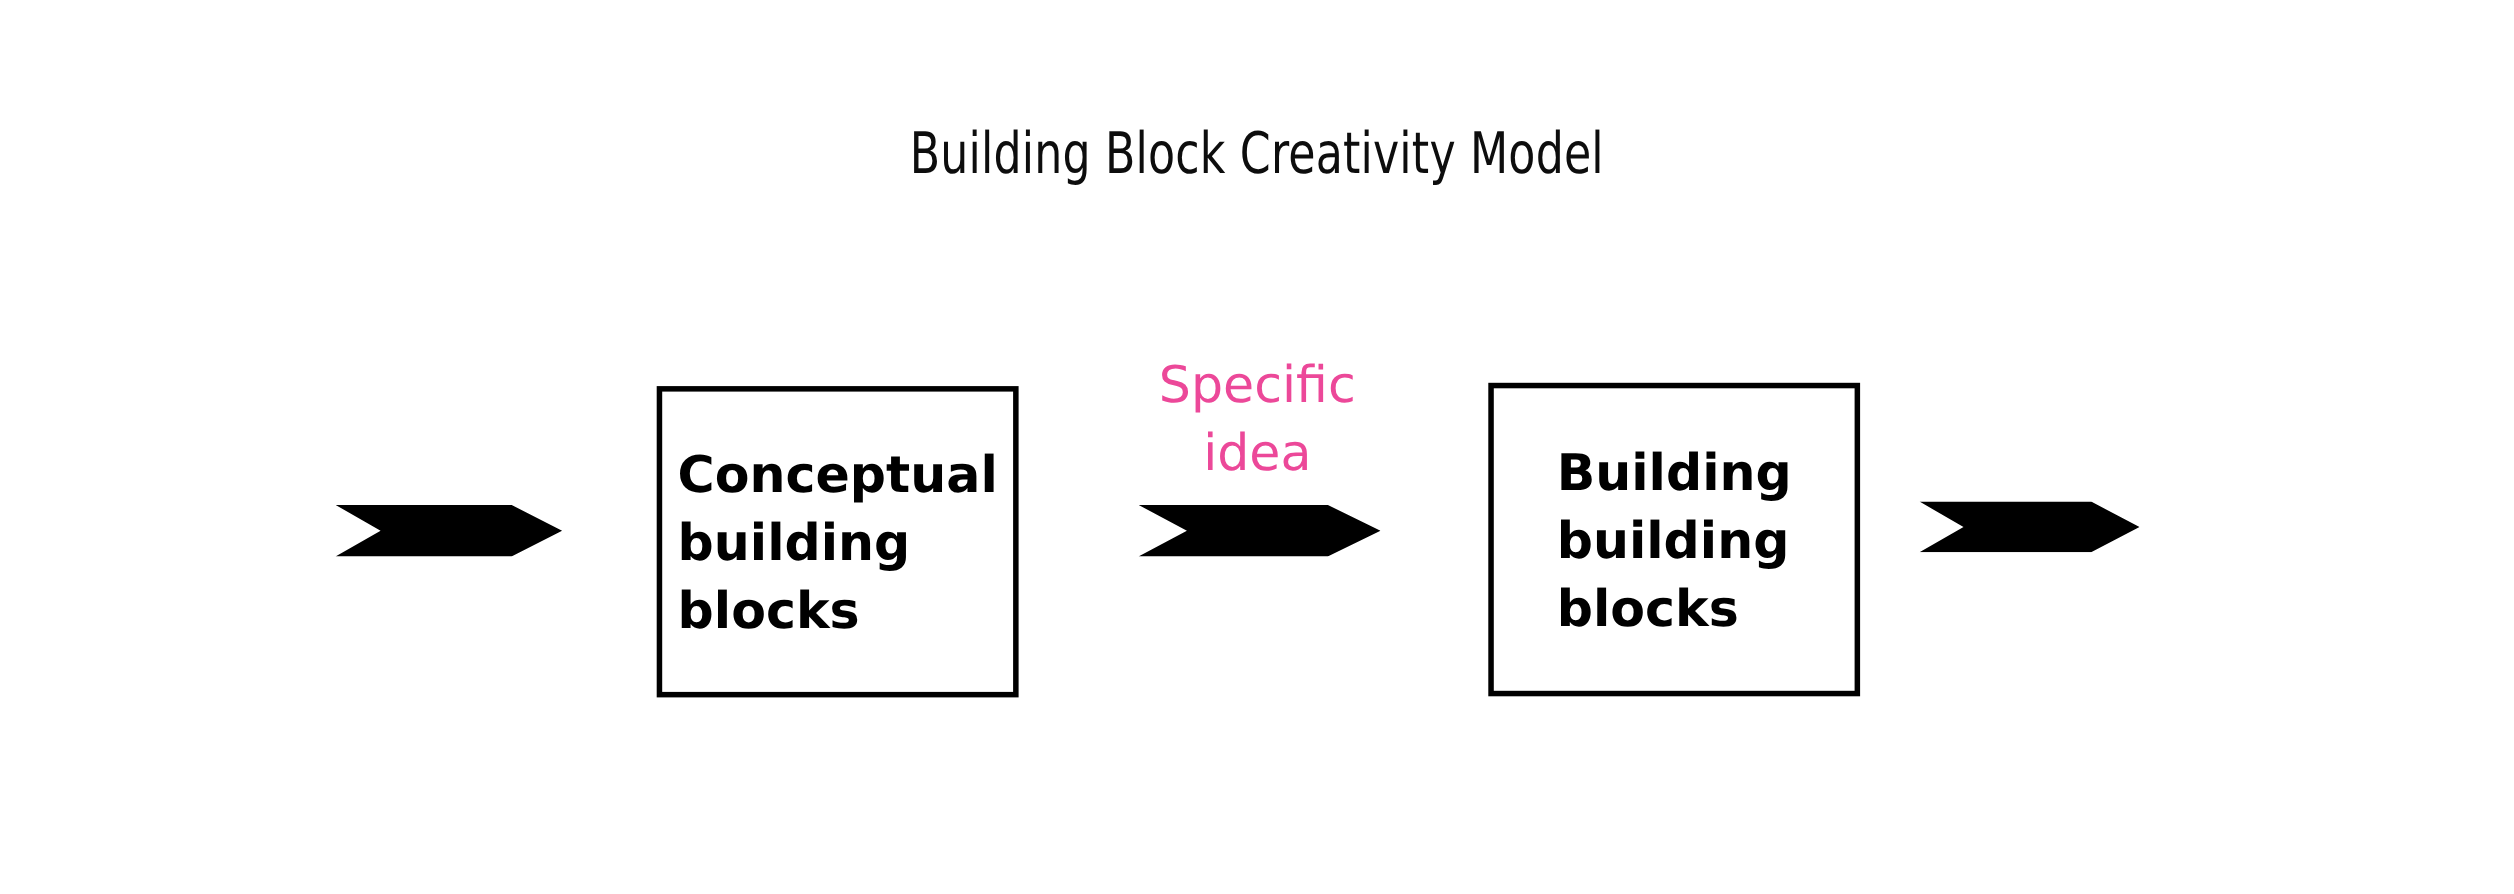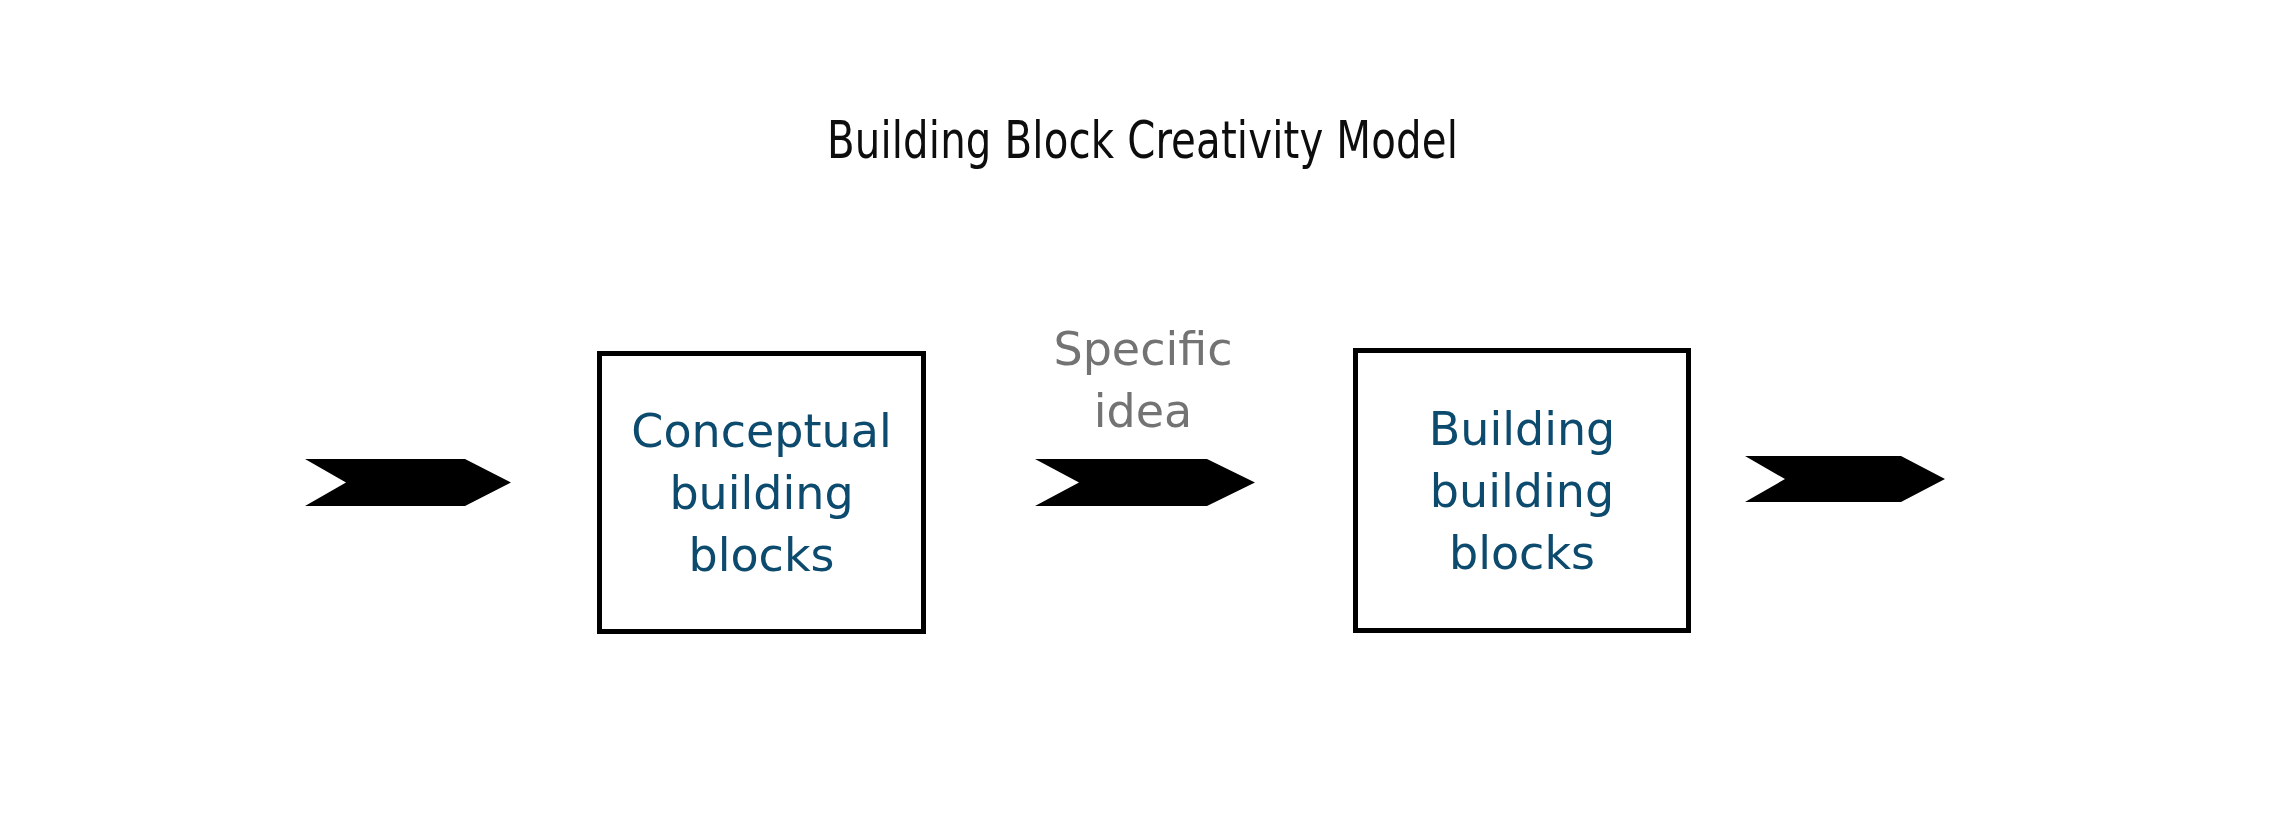--- a/index.html
+++ b/index.html
@@ -39,21 +39,21 @@
     white-space: nowrap;
   }
 
   
   .node-label {
     position: absolute;
     text-align: center;
     font-size: 46px;
     line-height: 62px;
     font-weight: 400;
-    color: #737373;
+    color: #ec4899;
     white-space: pre-line;
   }
 
   .label-desire {
     left: 6px;
     top: 378px;
     width: 300px;
   }
 
   .label-specific {
@@ -72,25 +72,25 @@
   .block-box {
     position: absolute;
     box-sizing: border-box;
     border: 5px solid #000000;
     background: #ffffff;
     display: flex;
     align-items: center;
     justify-content: center;
   }
   .block-box .box-text {
-    text-align: center;
+    text-align: left;
     font-size: 46px;
     line-height: 62px;
-    font-weight: 400;
-    color: #0c4a6e;
+    font-weight: 700;
+    color: #000000;
     white-space: pre-line;
   }
 
   .box-conceptual {
     left: 597px;
     top: 351px;
     width: 329px;
     height: 283px;
   }
 

